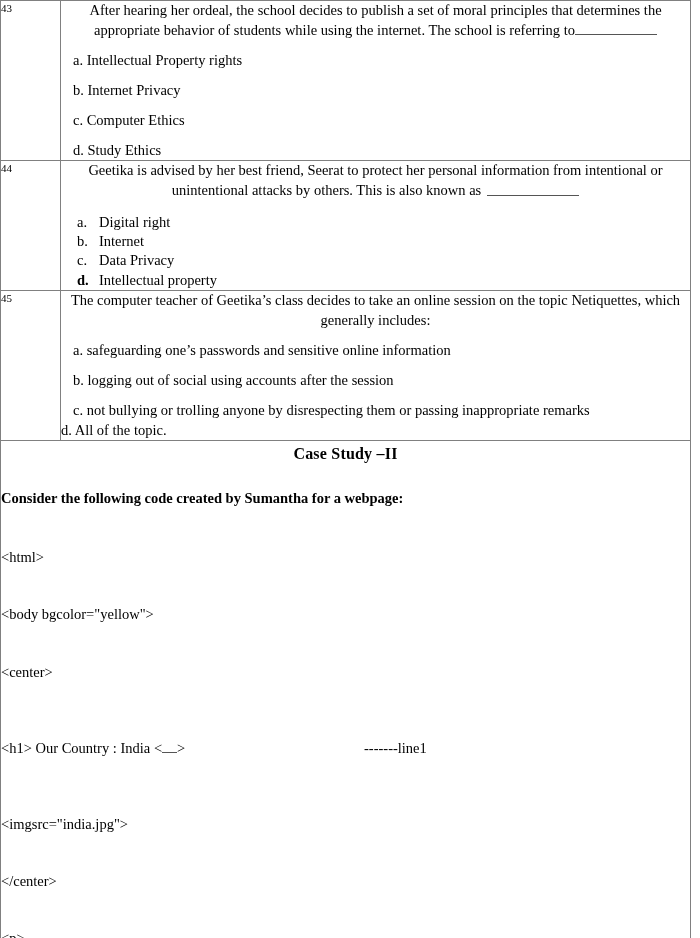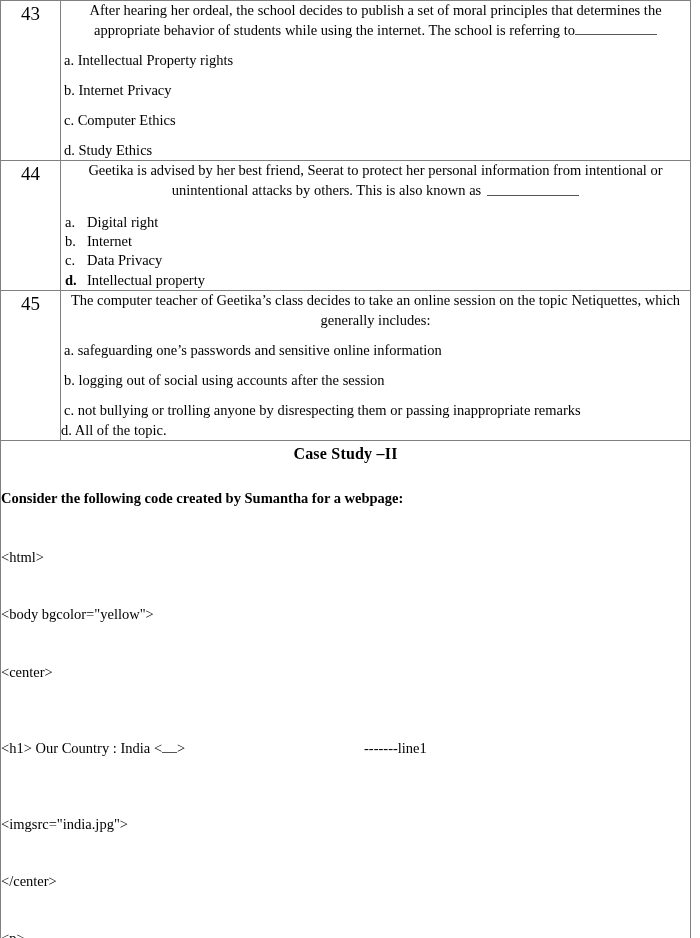--- a/index.html
+++ b/index.html
@@ -27,54 +27,53 @@
     table-layout: fixed;
   }
   table.exam td {
     border: 1px solid #808080;
     vertical-align: top;
     padding: 0;
   }
   td.qnum {
     width: 60px;
     padding: 4px 0 4px 7px;
-    font-size: 19px;
+    font-size: 11px;
     line-height: 1.35;
-    text-align: center;
   }
   td.qbody {
     padding: 4px 8px 6px 7px;
     font-size: 14.5px;
     line-height: 1.37;
   }
   .stem {
     margin: 0 0 0 0;
     text-align: center;
   }
   .blank-inline {
     display: inline-block;
     border-bottom: 1.3px solid #555;
     vertical-align: baseline;
   }
   .blank-to { width: 82px; height: 0.92em; }
   .blank-known { width: 92px; height: 0.92em; margin-left: 6px; }
 
   .opt {
-    margin: 10px 0 0 3px;
+    margin: 10px 0 0 12px;
   }
   .opt.tight {
     margin: 0;
   }
   .optlist {
     margin: 11px 0 0 0;
     padding: 0;
     list-style: none;
   }
   .optlist li {
-    margin: 0 0 0 4px;
+    margin: 0 0 0 16px;
     padding: 0;
     line-height: 1.34;
   }
   .optlist li .mark {
     display: inline-block;
     width: 22px;
   }
   .optlist li.bold .mark { font-weight: bold; }
 
   td.casecell {

